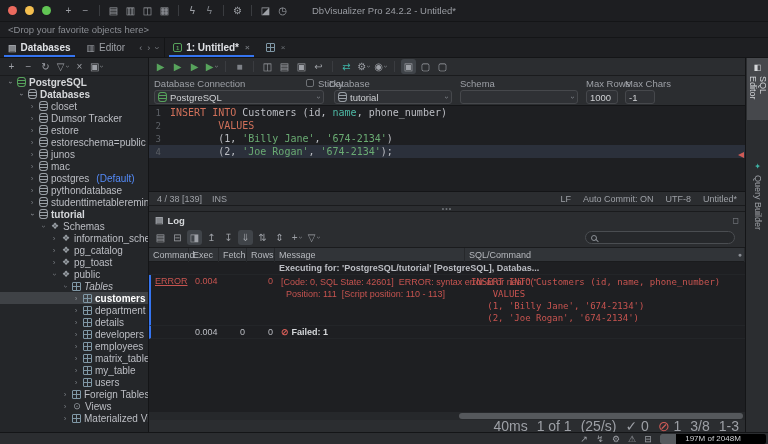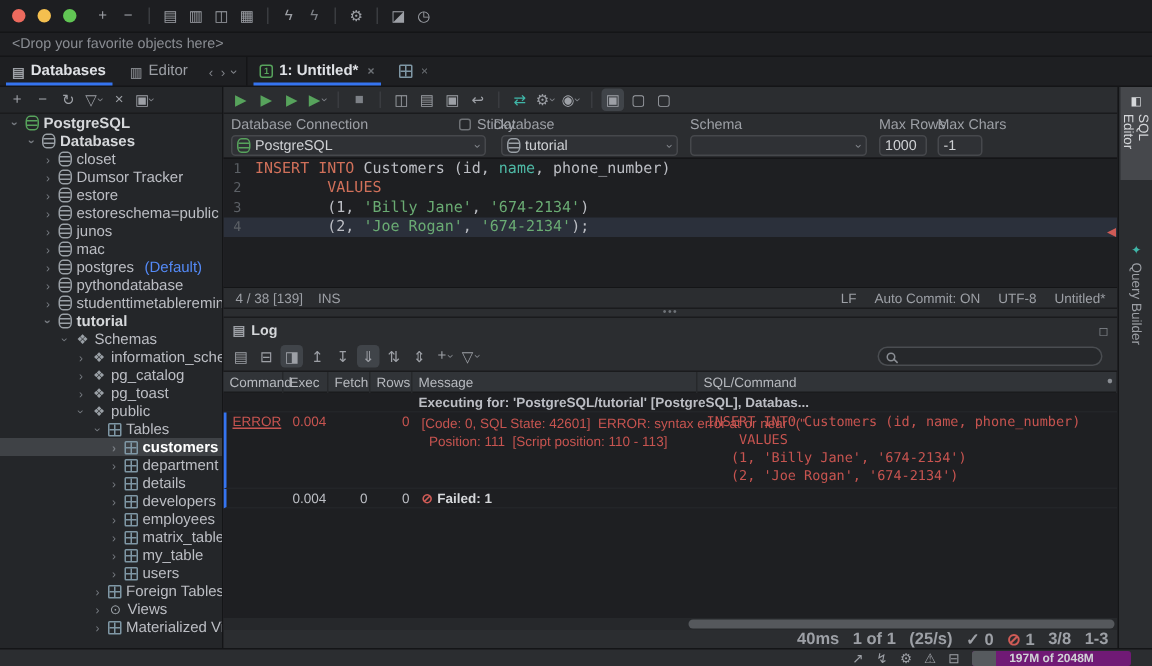--- a/index.html
+++ b/index.html
@@ -122,39 +122,39 @@
   .cmd-link { color:#c75450; text-decoration:underline; cursor:pointer; }
   .sqlcell { font-family:"DejaVu Sans Mono", monospace; white-space:pre; line-height:12px; }
   .msg-lines { line-height:12px; white-space:pre; }
   .sel-edge { border-left:2px solid #3574f0; }
   .fail-ic { color:#cf5b56; font-size:9px; margin-right:3px; }
   .sum-msg { color:#d5d7da; font-weight:bold; display:flex; align-items:center; }
 
   #log-hscroll { height:8px; background:#26282b; position:relative; }
   #log-hthumb { position:absolute; left:52%; right:2px; top:1px; height:6px; background:#55585c; border-radius:3px; }
   #log-status { height:12px; display:flex; align-items:center; justify-content:flex-end; gap:9px; padding-right:6px;
-    font-size:11px; color:#9da0a6;font-weight:bold; }
+    font-size:14px; color:#9da0a6; }
   .okc { color:#9da0a6; }
   .badc { color:#cf5b56; }
 
   
   #rightstrip { position:absolute; left:745px; top:58px; width:23px; height:374px; background:#2b2d30;
     border-left:1px solid #141517; }
   .vtab { writing-mode:vertical-rl; display:flex; align-items:center; gap:4px; font-size:9px; color:#9da0a6;
     padding:5px 0; width:21px; margin-left:1px; justify-content:center; cursor:default; }
   .vtab.sel { background:#46484c; color:#d5d7da; border-radius:0 0 0 0; }
   .vtab .vic { font-size:8px; }
   #vtab-sql { position:absolute; top:0; height:62px; }
   #vtab-qb { position:absolute; top:96px; height:84px; }
 
   
   #statusbar { position:absolute; left:0; top:432px; width:768px; height:12px; background:#2b2d30;
     border-top:1px solid #141517; display:flex; align-items:center; justify-content:flex-end; gap:6px; font-size:8.5px; }
   #statusbar .tbi { min-width:12px; height:11px; font-size:9px; }
-  #mem { position:relative; width:106px; height:10px; background:#701a75; margin-right:14px; border-radius:2px; overflow:hidden;font-weight:bold; }
+  #mem { position:relative; width:106px; height:10px; background:#000000; margin-right:2px; border-radius:2px; overflow:hidden; }
   #mem-fill { position:absolute; left:0; top:0; bottom:0; width:15%; background:#565a5e; }
   #mem-text { position:absolute; left:0; right:0; top:0; bottom:0; display:flex; align-items:center; justify-content:center;
     color:#cfd1d4; font-size:8px; }
 </style>
 </head>
 <body>
 
 <div id="titlebar">
   <span class="tl" id="tl-close" style="background: rgb(236, 106, 94);"></span>
   <span class="tl" id="tl-min" style="background: rgb(244, 191, 79);"></span>
@@ -169,20 +169,21 @@
       <span class="tbi">▦</span>
       <span class="tb-sep"></span>
       <span class="tbi">ϟ</span>
       <span class="tbi gray">ϟ</span>
       <span class="tb-sep"></span>
       <span class="tbi">⚙</span>
       <span class="tb-sep"></span>
       <span class="tbi">◪</span>
       <span class="tbi">◷</span>
     </span>
+  <span id="title-text">DbVisualizer Pro 24.2.2 - Untitled*</span>
 </div>
 
 <div id="favbar">
   <span>&lt;Drop your favorite objects here&gt;</span>
 </div>
 
 <div id="tabrow">
   <div class="tab active">
     <span class="mini-ic">▤</span>
     <span>Databases</span>
@@ -297,21 +298,21 @@
       <div class="trow" style="padding-left: 50px;">
         <span class="tw">›</span>
         <span class="i-glyph">❖</span>
         <span>pg_toast</span>
       </div>
       <div class="trow" style="padding-left: 50px;">
         <span class="tw open">›</span>
         <span class="i-glyph">❖</span>
         <span>public</span>
       </div>
-      <div class="trow" style="padding-left: 61px;">
+      <div class="trow" style="padding-left: 61px; font-style: italic;">
         <span class="tw open">›</span>
         <span class="i-table"></span>
         <span>Tables</span>
       </div>
       <div class="trow b sel" style="padding-left: 72px;">
         <span class="tw">›</span>
         <span class="i-table"></span>
         <span>customers</span>
       </div>
       <div class="trow" style="padding-left: 72px;">

